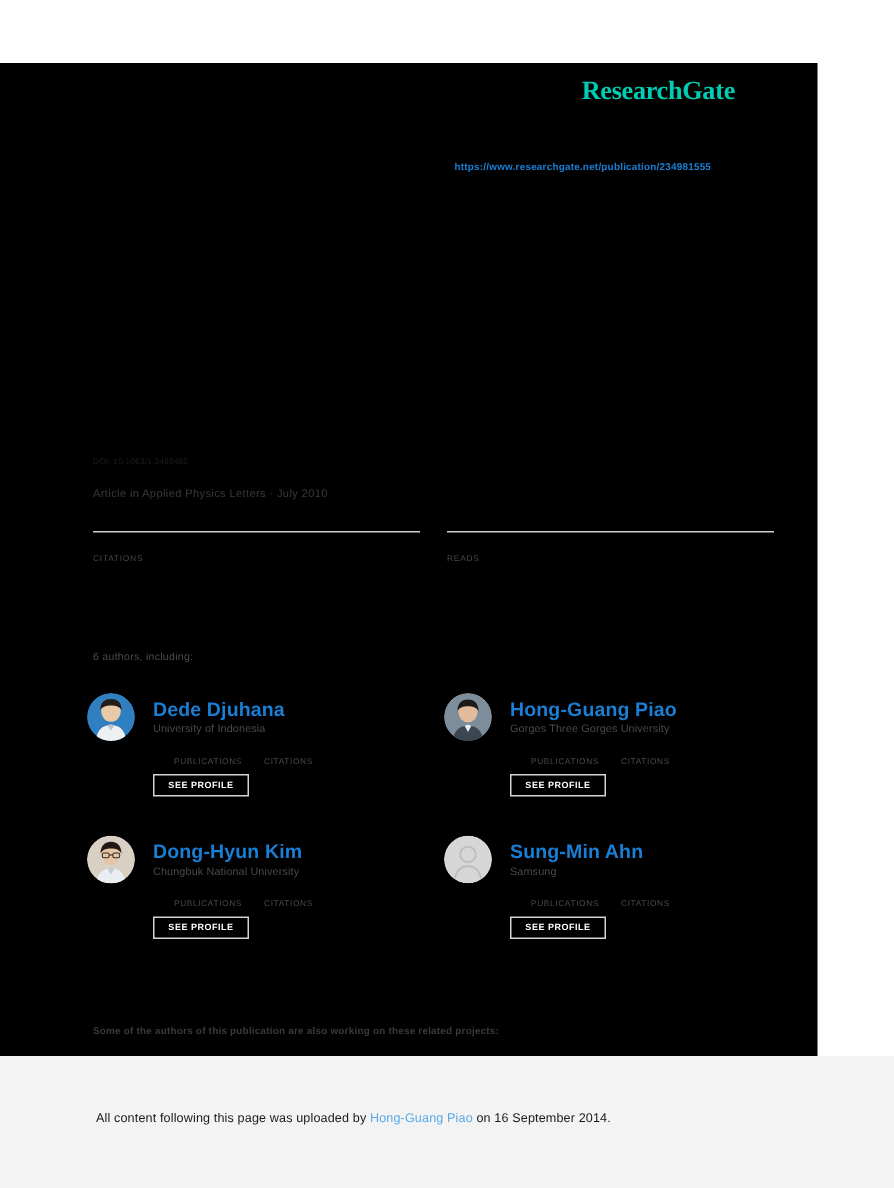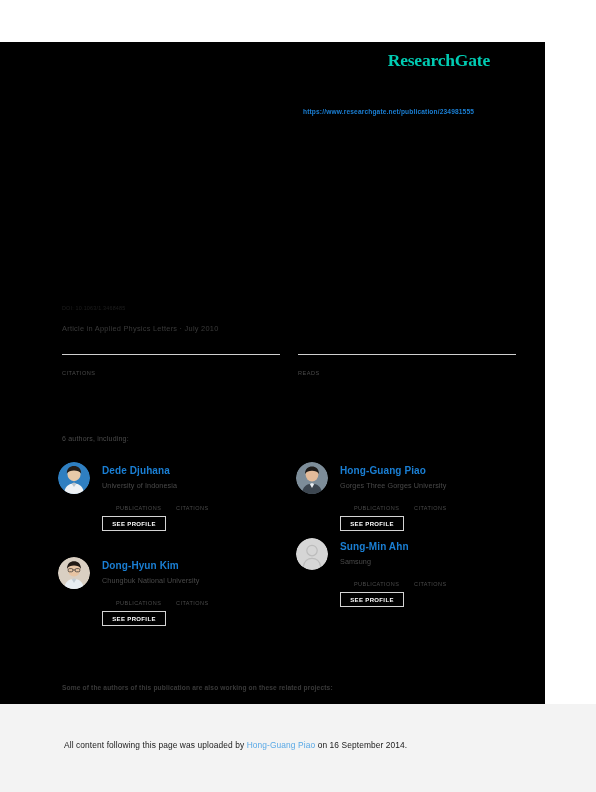--- a/index.html
+++ b/index.html
@@ -131,35 +131,35 @@
   }
 
   .author {
     position: absolute;
     width: 240px;
     height: 90px;
   }
   .author.a1 { left: 58px;  top: 418px; }
   .author.a2 { left: 296px; top: 418px; }
   .author.a3 { left: 58px;  top: 513px; }
-  .author.a4 { left: 296px; top: 494px; }
+  .author.a4 { left: 296px; top: 513px; }
 
   .avatar {
     position: absolute;
     left: 0; top: 2px;
     width: 32px; height: 32px;
     border-radius: 50%;
     overflow: hidden;
   }
   .avatar svg { display: block; }
 
   .author-name {
     position: absolute;
     left: 44px; top: 5px;
-    font-size: 10px;
+    font-size: 13px;
     font-weight: 700;
     color: #1a7fd4;
     letter-spacing: 0.1px;
     white-space: nowrap;
   }
   .author-inst {
     position: absolute;
     left: 44px; top: 21px;
     font-size: 7.2px;
     color: #4a4a4a;

